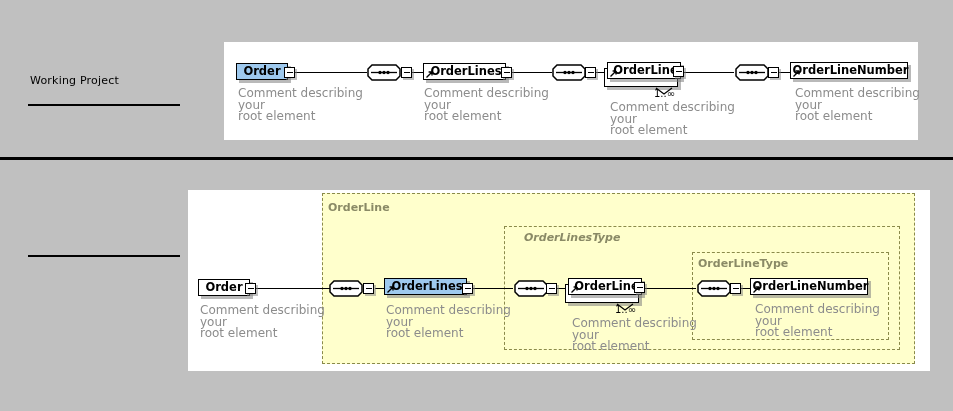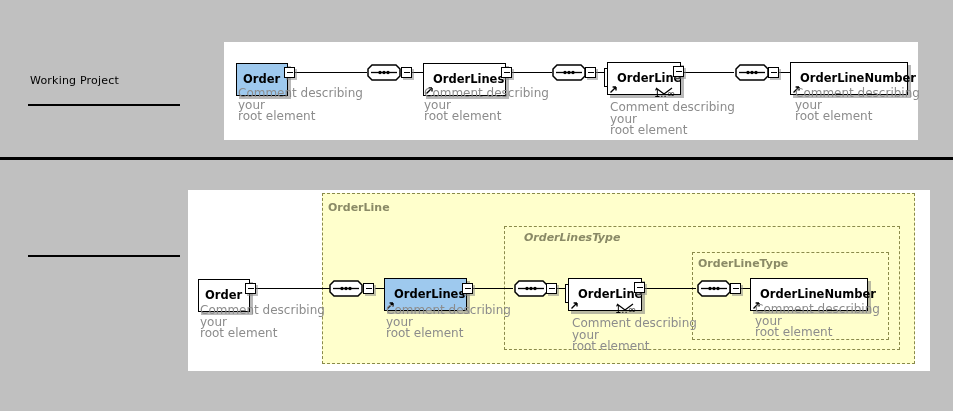--- a/index.html
+++ b/index.html
@@ -35,25 +35,25 @@
     font-size:11px;font-weight:bold;color:#8a8a66;
     white-space:nowrap;
   }
 
   
   .wire{position:absolute;height:1px;background:#000;}
 
   
   .node{
     position:absolute;box-sizing:border-box;
-    height:33px;
+    height:17px;
     background:#ffffff;
     border:1.5px solid #000;
     box-shadow:3px 3px 0 rgba(128,128,128,.55);
-    display:flex;align-items:center;
+    display:flex;align-items:center;justify-content:center;
   }
   .node.selected{background:#9ec9ee;}
   .node .label{
     font-size:11.5px;font-weight:bold;color:#000;
     white-space:nowrap;
     padding:0 6px 0 9px;
     line-height:1;
   }
   .node.noarrow .label{padding-left:6px;}
 

